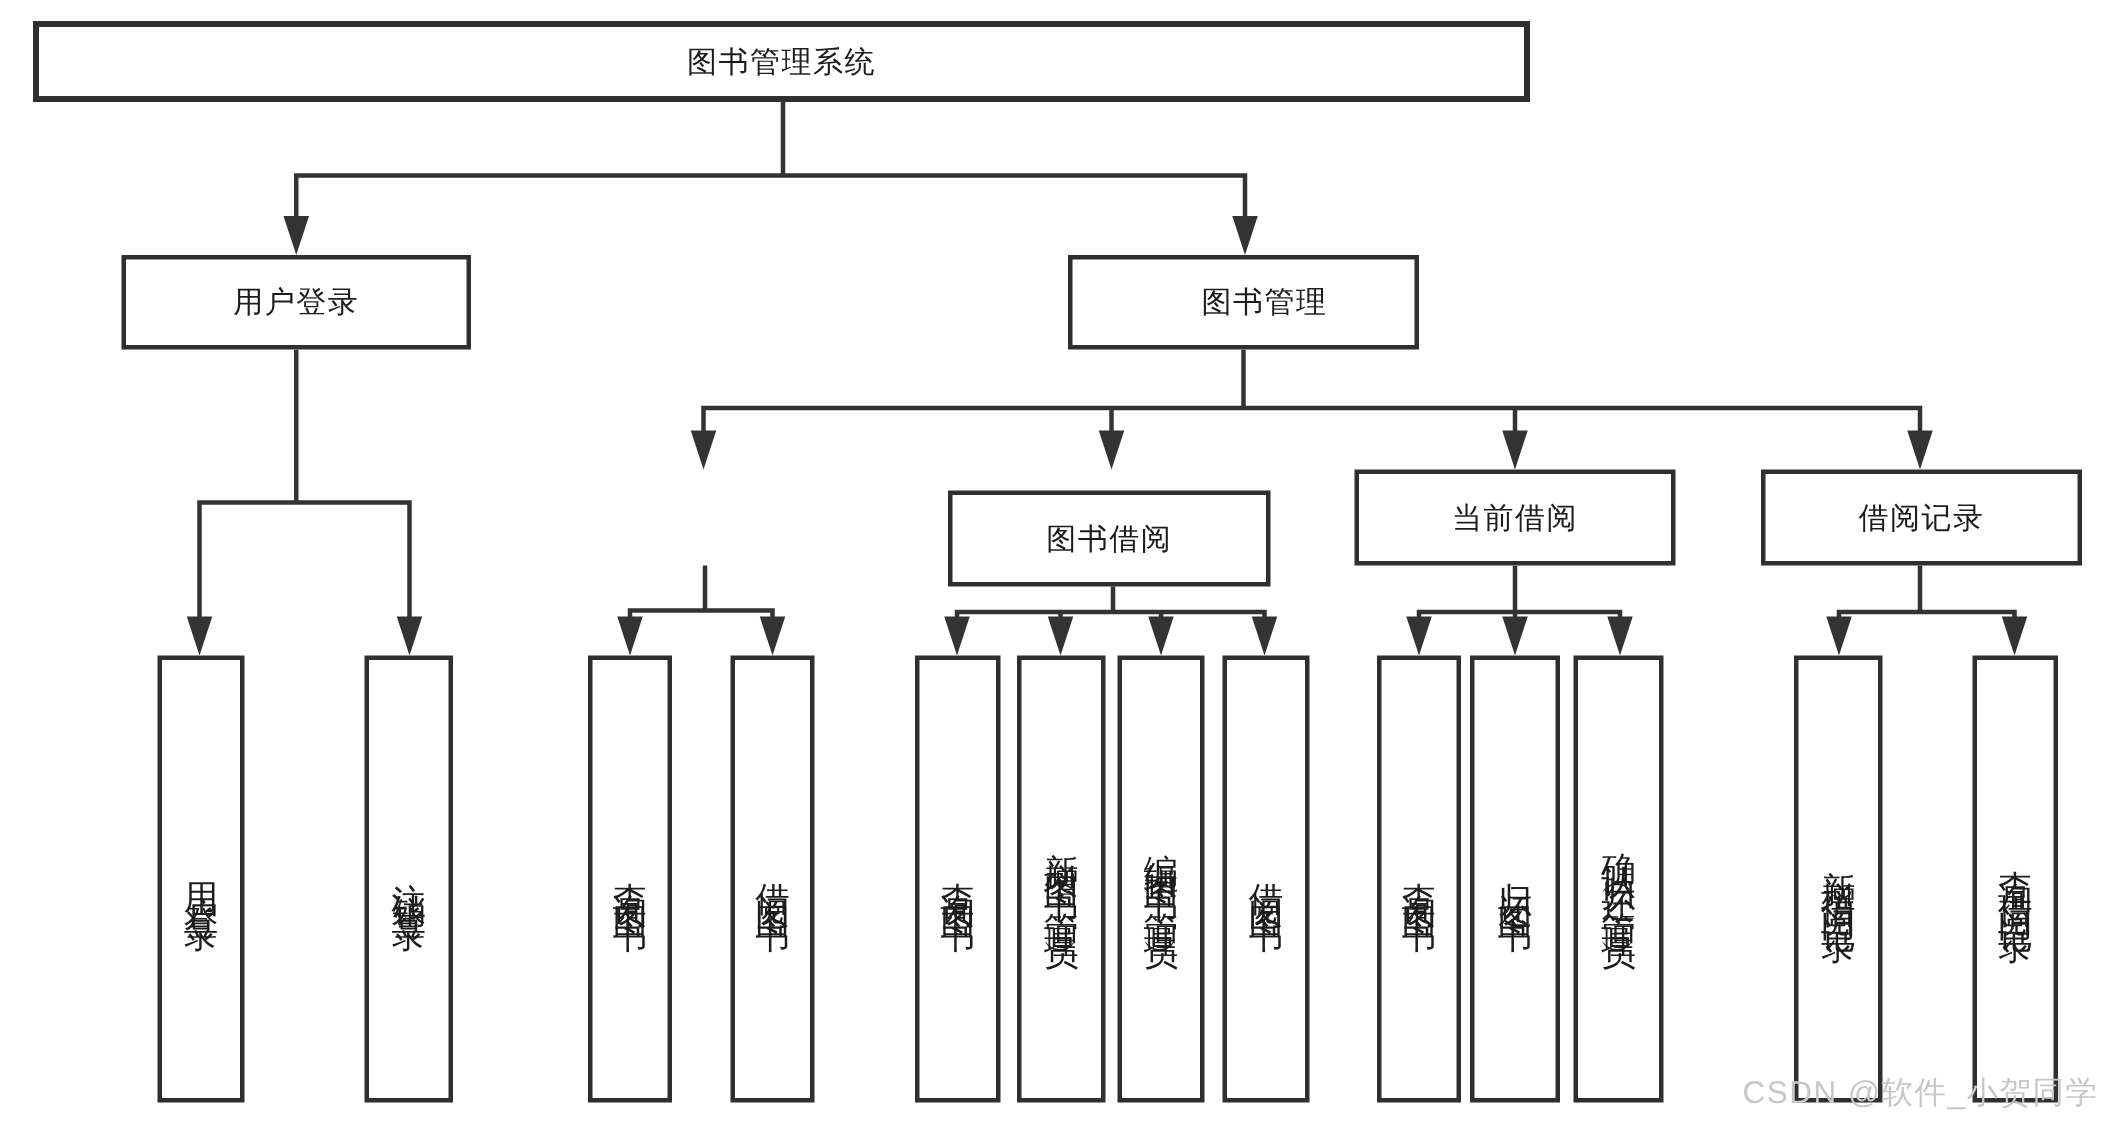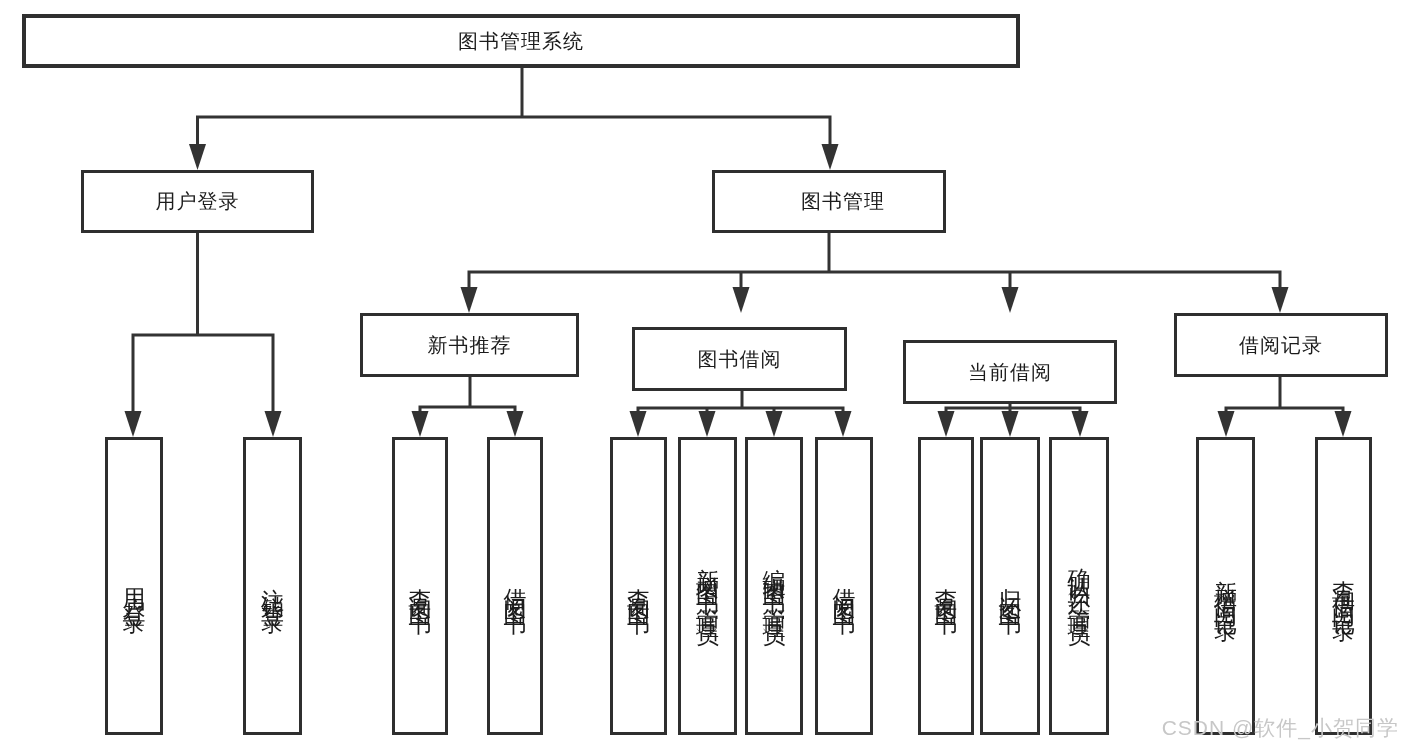--- a/index.html
+++ b/index.html
@@ -101,27 +101,24 @@
     <span class="hlabel">图书管理系统</span>
   </div>
 
   <div class="box" style="left:81px;top:170px;width:233px;height:63px;">
     <span class="hlabel">用户登录</span>
   </div>
   <div class="box" style="left:712px;top:170px;width:234px;height:63px;padding-left:28px;">
     <span class="hlabel">图书管理</span>
   </div>
 
-  <div class="box" style="left:360px;top:313px;width:219px;height:64px;">
-    <span class="hlabel">新书推荐</span>
-  </div>
   <div class="box" style="left:632px;top:327px;width:215px;height:64px;">
     <span class="hlabel">图书借阅</span>
   </div>
-  <div class="box" style="left:903px;top:313px;width:214px;height:64px;margin-top:27px;">
+  <div class="box" style="left:903px;top:313px;width:214px;height:64px;">
     <span class="hlabel">当前借阅</span>
   </div>
   <div class="box" style="left:1174px;top:313px;width:214px;height:64px;">
     <span class="hlabel">借阅记录</span>
   </div>
 
   <div class="box leaf" style="left:105px;top:437px;width:58px;height:298px;">
     <span>用户登录</span>
   </div>
   <div class="box leaf" style="left:243px;top:437px;width:59px;height:298px;">

